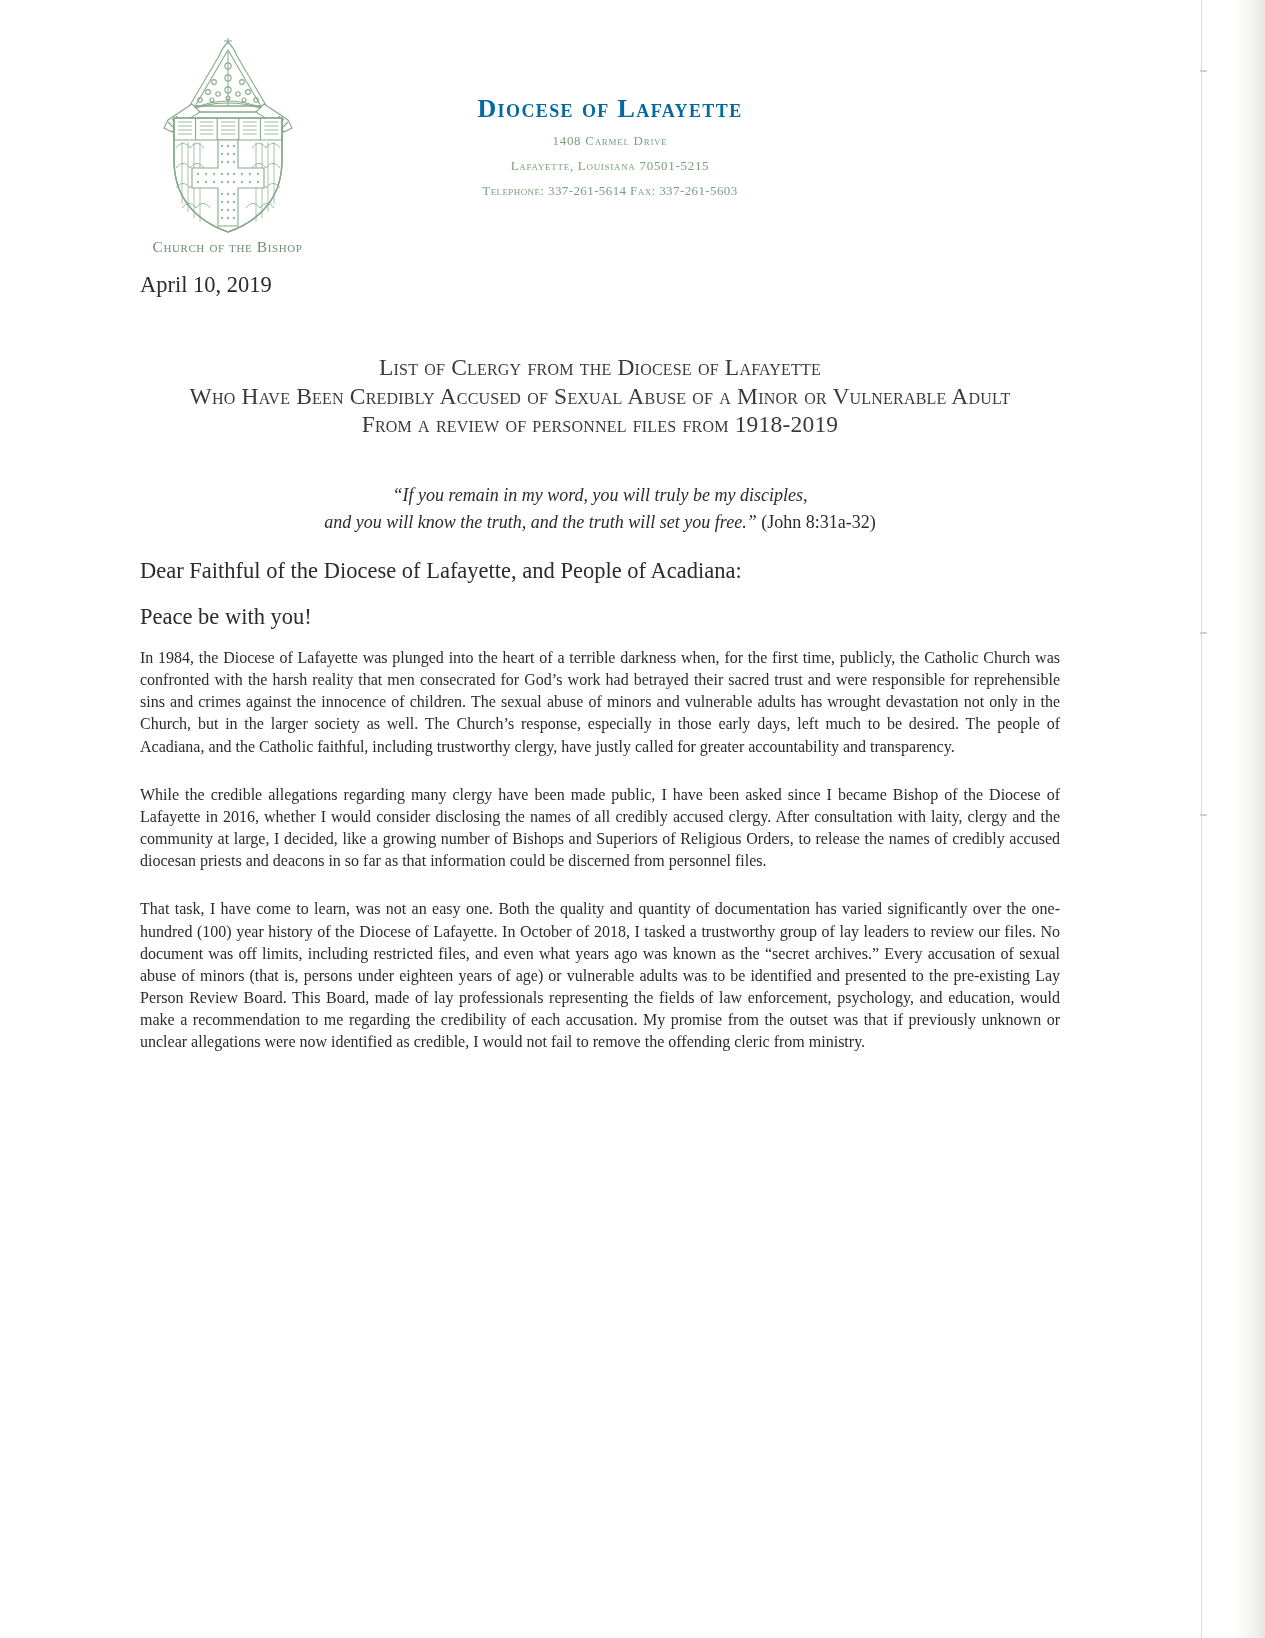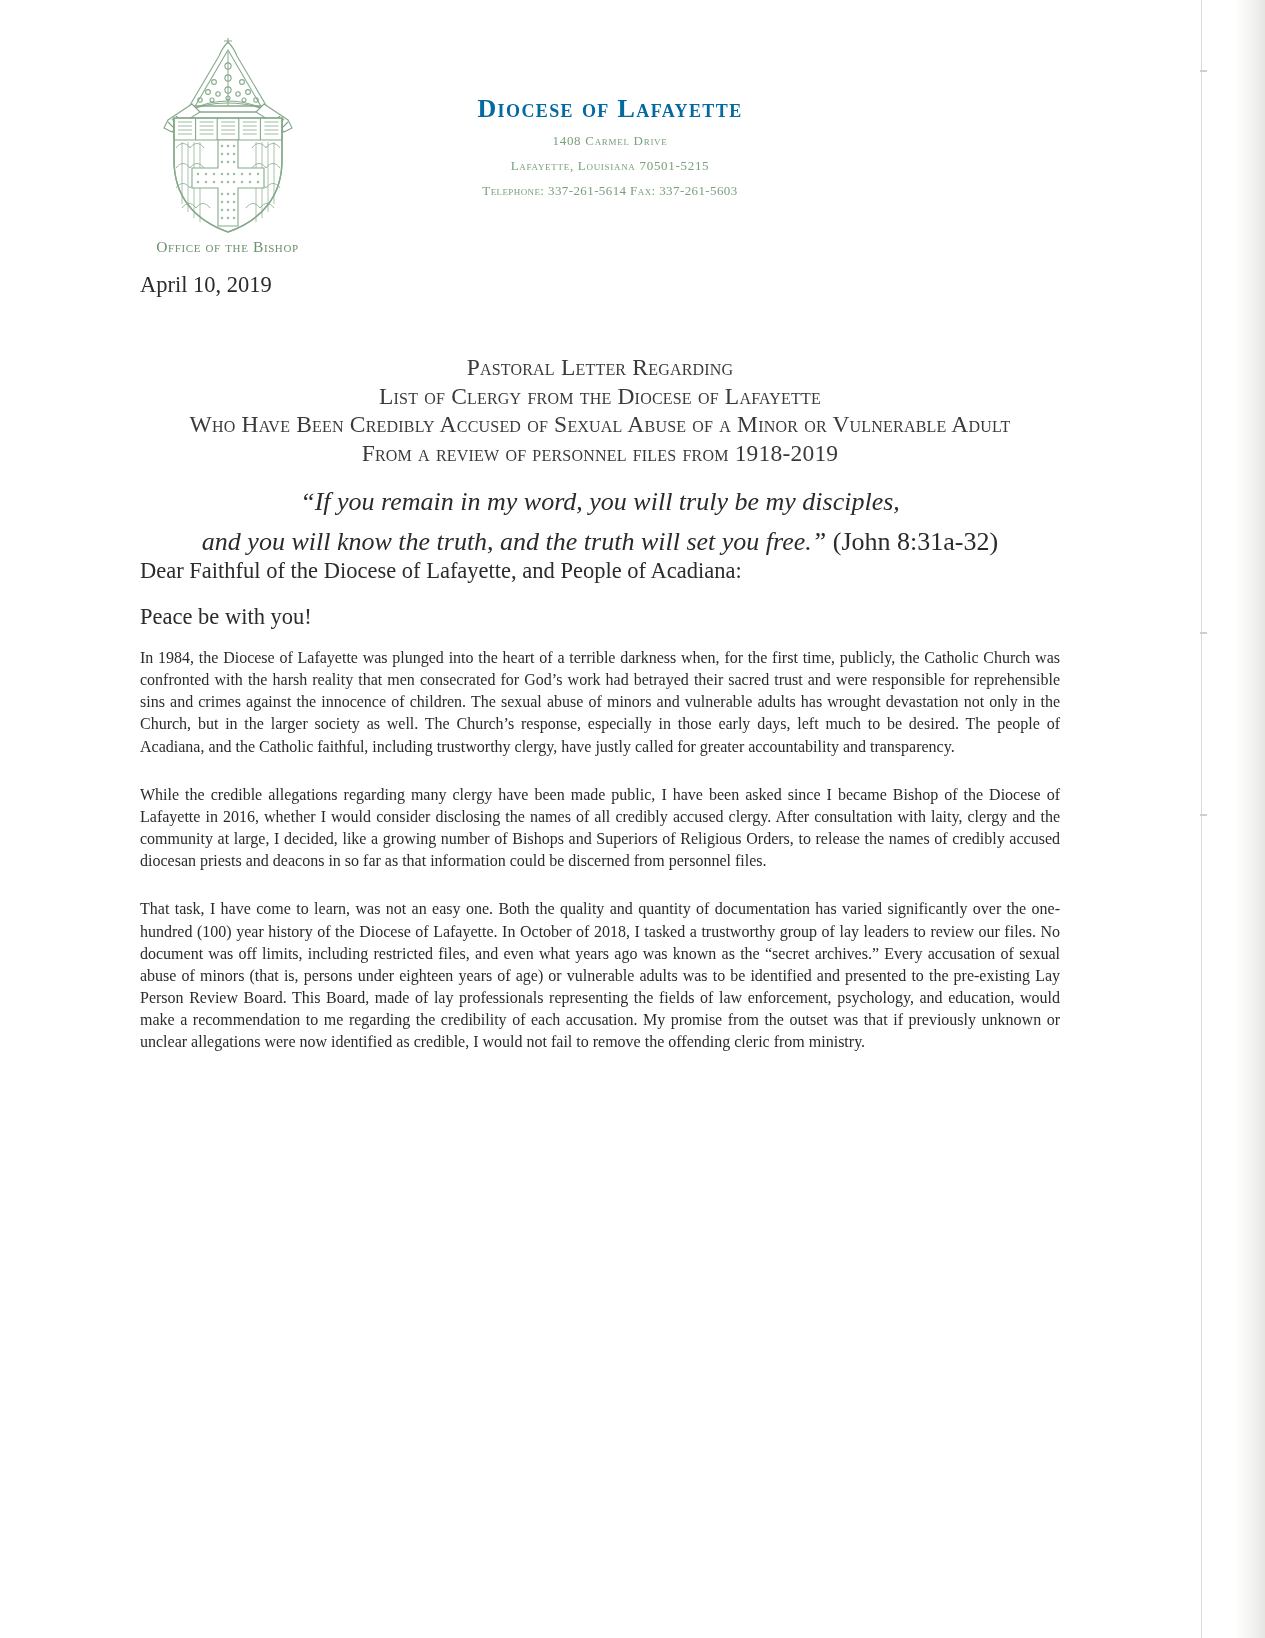--- a/index.html
+++ b/index.html
@@ -126,21 +126,21 @@
     color: #3a3a3a;
     white-space: nowrap;
   }
   .quote-block {
     position: absolute;
     left: 140px;
     top: 482px;
     width: 920px;
     text-align: center;
     font-style: italic;
-    font-size: 26px;
+    font-size: 18px;
     line-height: 1.52;
   }
   .quote-block .cite {
     font-style: normal;
   }
   .salutation {
     position: absolute;
     left: 140px;
     top: 558px;
     width: 920px;
@@ -279,35 +279,34 @@
               <circle cx="76" cy="174" r="1.2"></circle>
               <circle cx="82" cy="174" r="1.2"></circle>
             <circle cx="70" cy="182" r="1.2"></circle>
               <circle cx="76" cy="182" r="1.2"></circle>
               <circle cx="82" cy="182" r="1.2"></circle>
           </g>
 
           <path d="M22 82 L130 82 L130 124 C130 160 110 184 76 196 C42 184 22 160 22 124 Z" stroke-width="1.5"></path>
         </g>
       </svg>
-      <div class="office-line">Office of the Bishop</div>
+      <div class="office-line">Church of the Bishop</div>
     </div>
 
     <div class="masthead">
       <div class="diocese-name">Diocese of  Lafayette</div>
       <div class="addr">1408 Carmel Drive</div>
       <div class="addr">Lafayette, Louisiana 70501-5215</div>
       <div class="addr phone">Telephone: 337-261-5614    Fax: 337-261-5603</div>
     </div>
   </div>
 
   <div class="doc-date">April 10, 2019</div>
 
   <div class="title-block">
-    <div class="title-line">Pastoral Letter Regarding</div>
     <div class="title-line">List of Clergy from the Diocese of Lafayette</div>
     <div class="title-line">Who Have Been Credibly Accused of Sexual Abuse of a Minor or Vulnerable Adult</div>
     <div class="title-line">From a review of personnel files from 1918-2019</div>
   </div>
 
   <div class="quote-block">
     <div>“If you remain in my word, you will truly be my disciples,</div>
     <div>
       <span>and you will know the truth, and the truth will set you free.”</span><span class="cite"> (John 8:31a-32)</span>
     </div>

